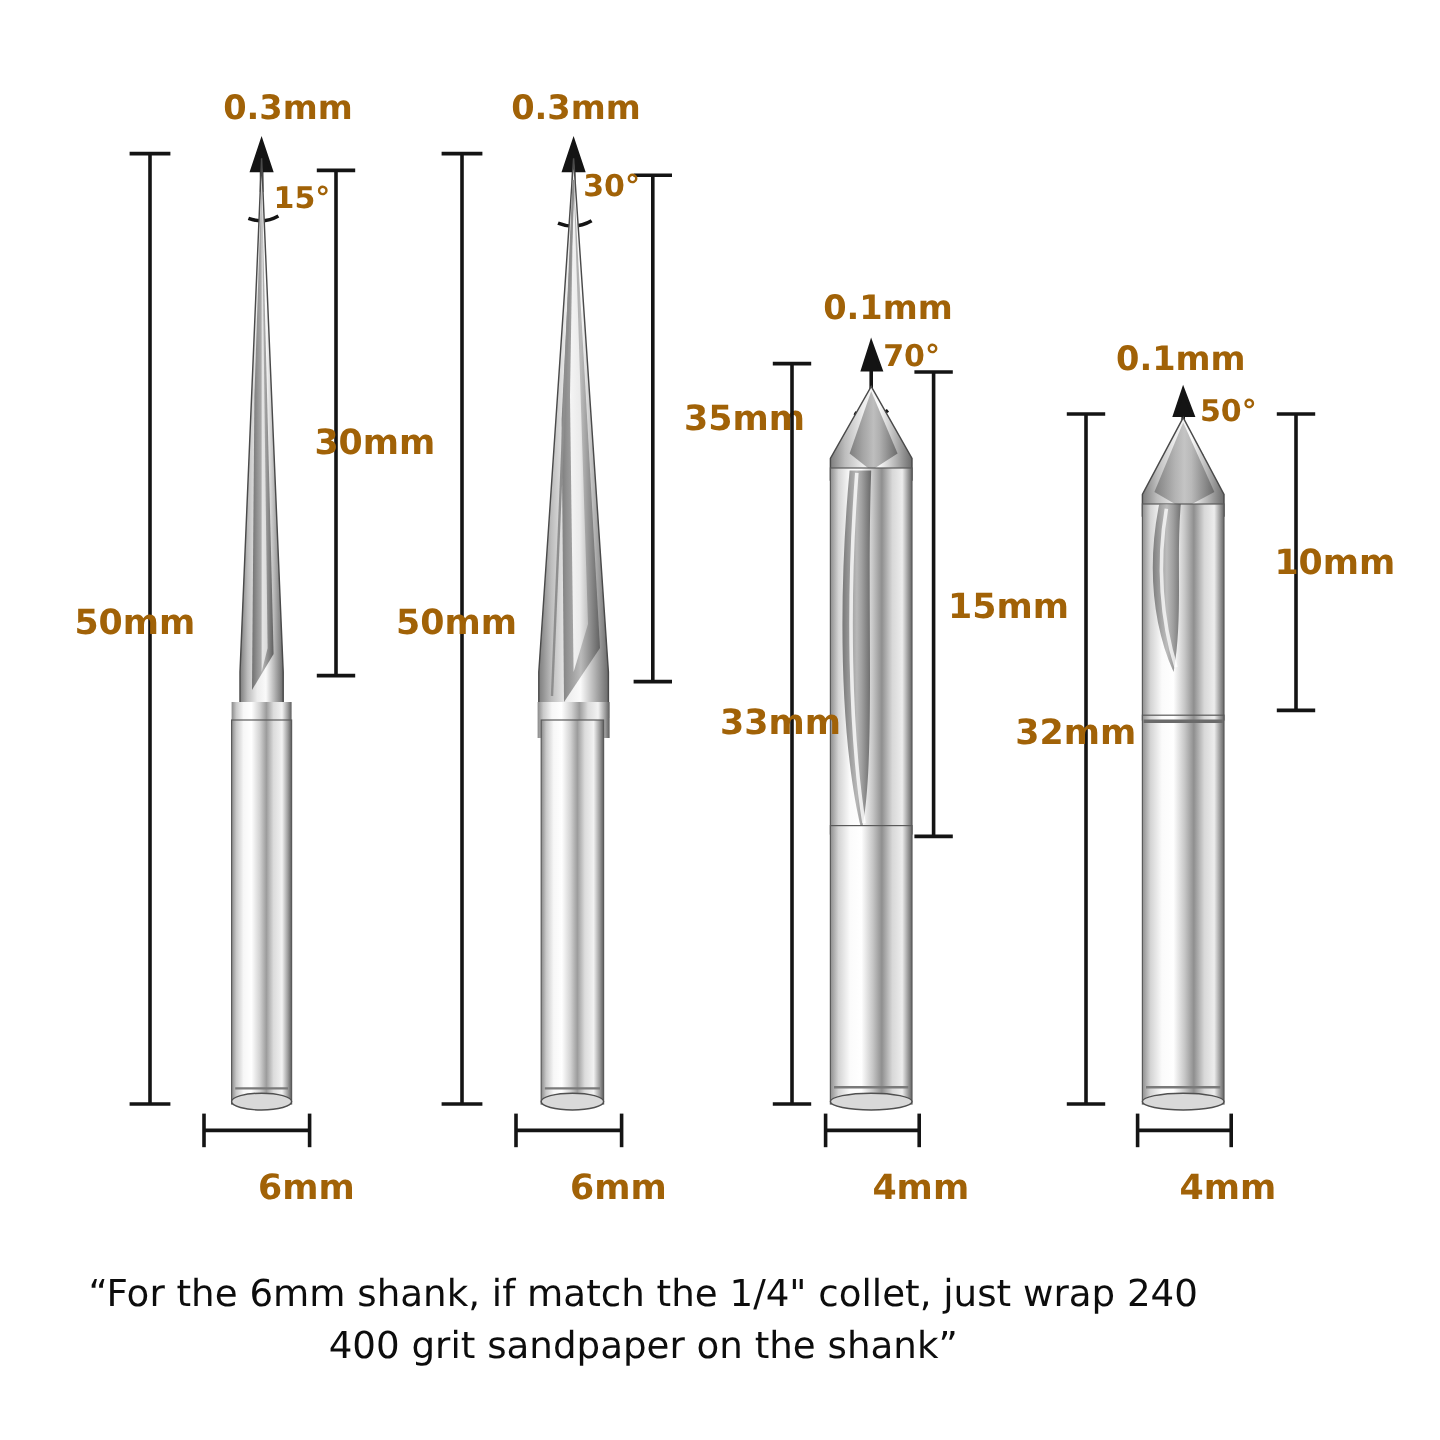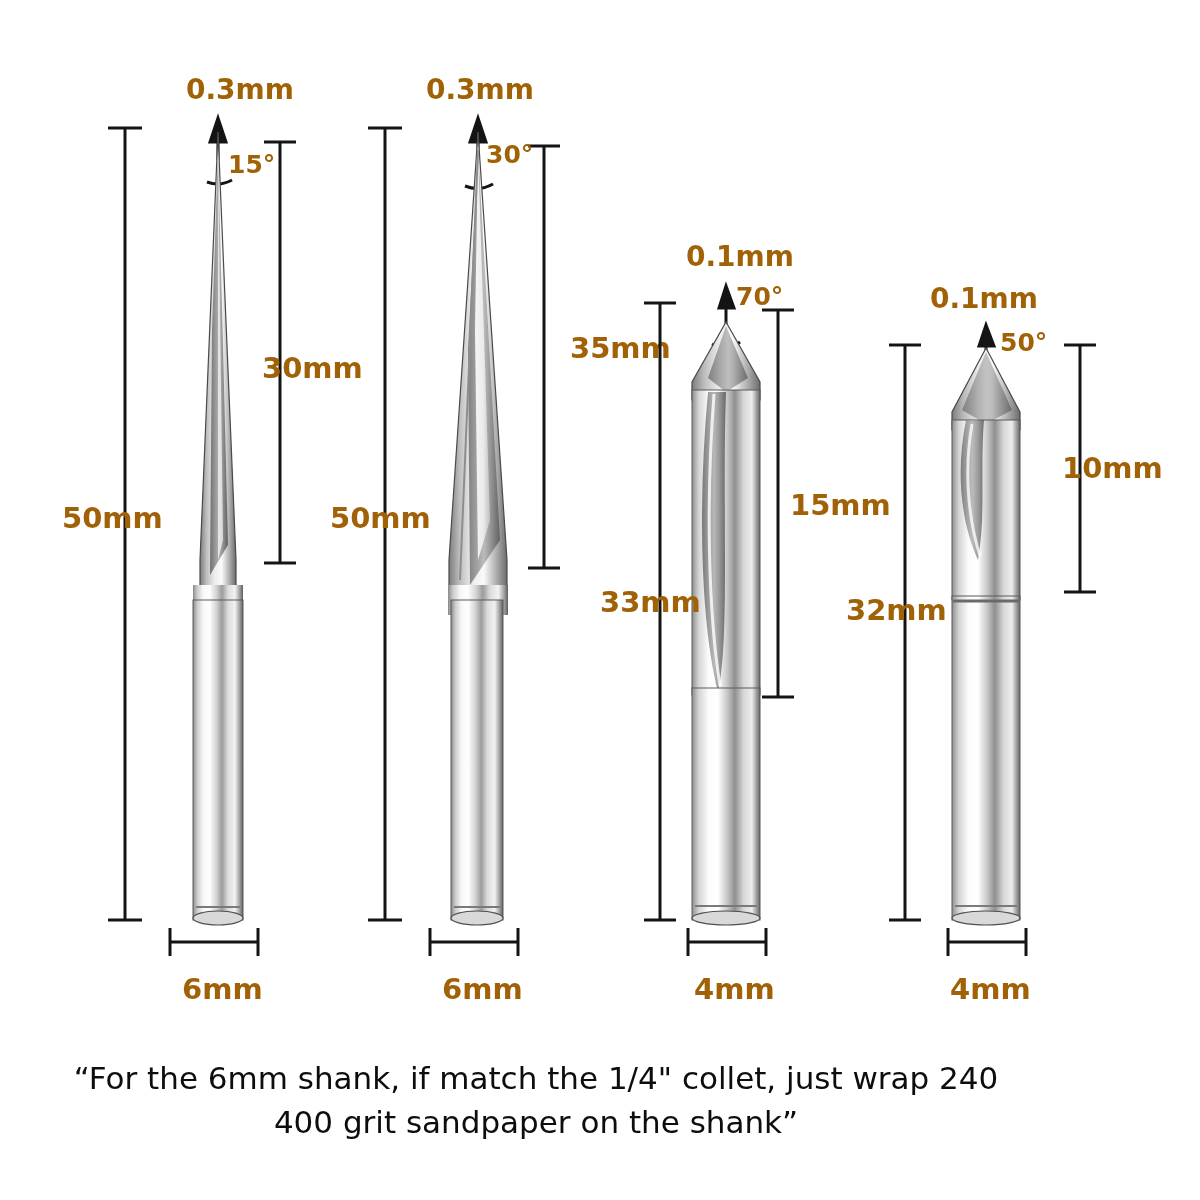--- a/index.html
+++ b/index.html
@@ -28,21 +28,21 @@
     position: absolute;
     font-family: "DejaVu Sans", sans-serif;
     font-weight: 700;
     color: #a16207;
     white-space: nowrap;
     line-height: 1;
   }
   .lbl-tip { font-size: 28px; }
   .lbl-ang { font-size: 25px; }
   .lbl-len { font-size: 29px; }
-  .lbl-dia { font-size: 29px; }
+  .lbl-dia { font-size: 29px; margin-left: 33px; }
   .caption {
     position: absolute;
     left: 0;
     width: 1072px;
     text-align: center;
     font-family: "DejaVu Sans", sans-serif;
     font-size: 31px;
     font-weight: 400;
     color: #0d0d0d;
     line-height: 1.42;

